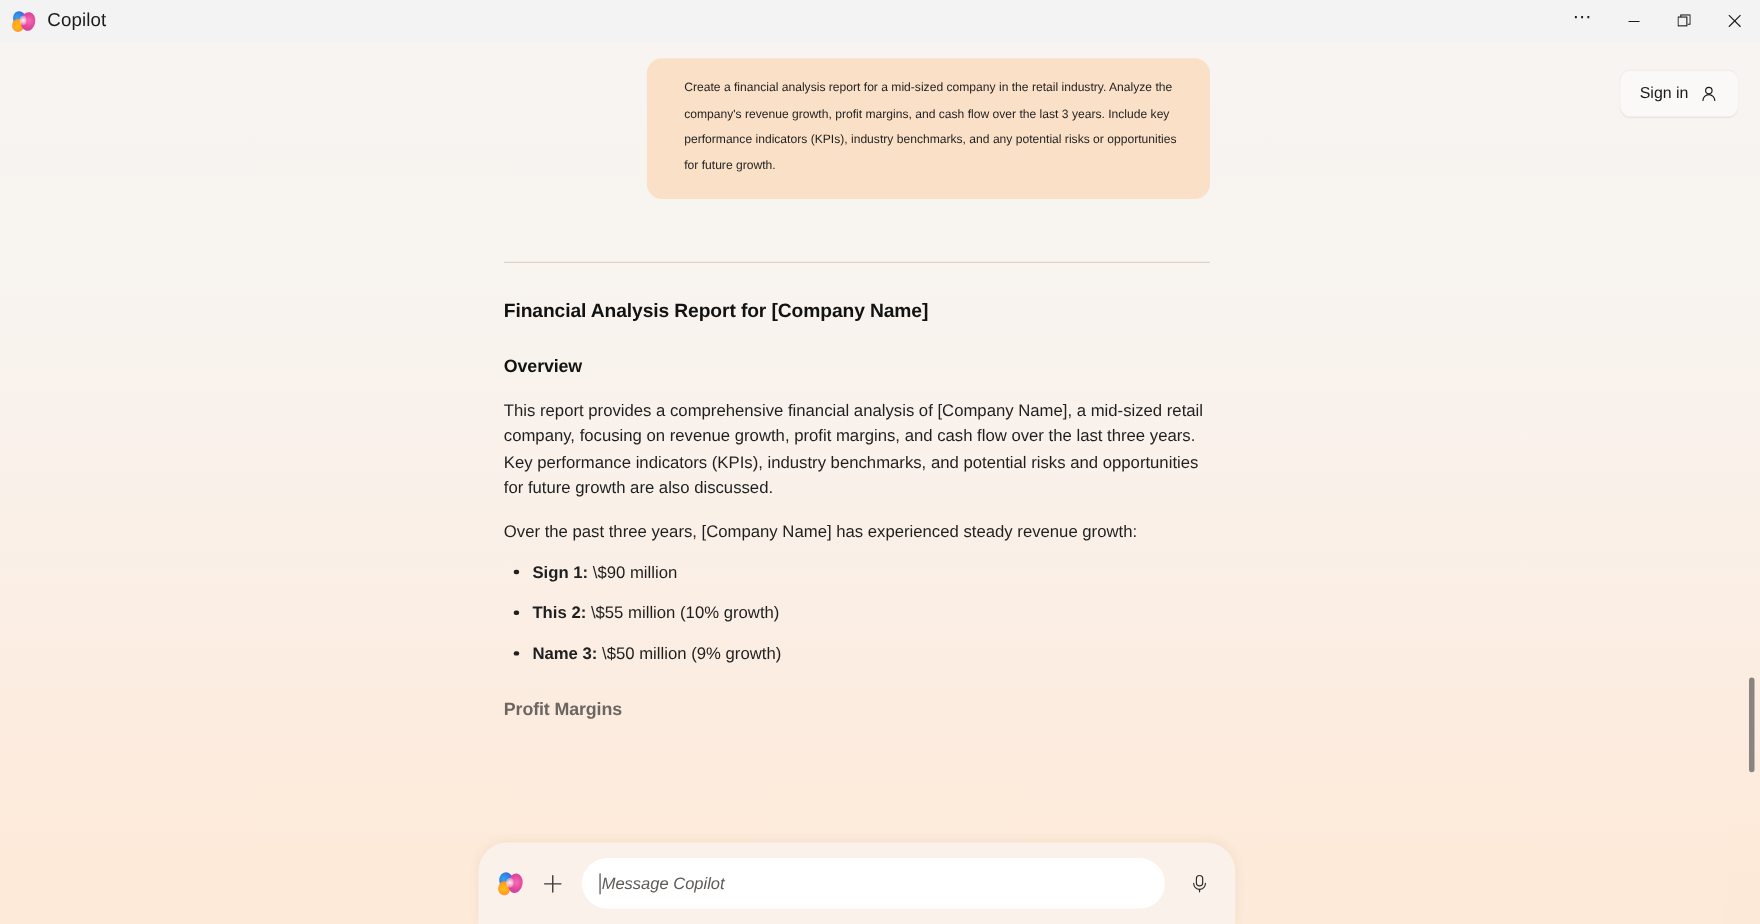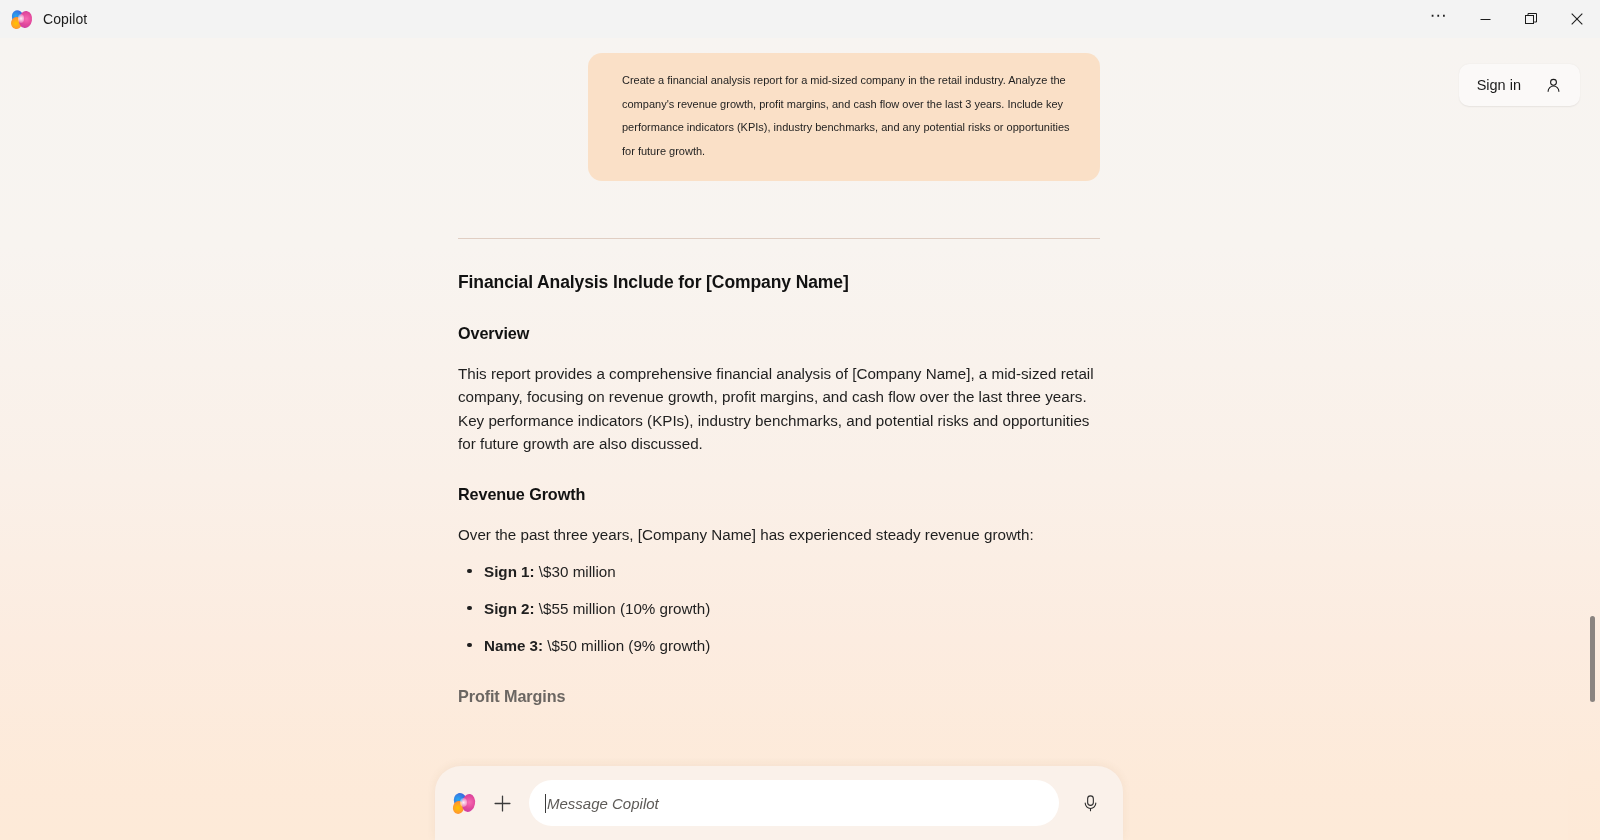--- a/index.html
+++ b/index.html
@@ -29,21 +29,21 @@
     align-items: center;
     gap: 11px;
     padding-left: 11px;
   }
   .tb-logo {
     width: 21px; height: 21px;
     position: relative;
     flex: 0 0 auto;
   }
   .tb-title {
-    font-size: 14px;
+    font-size: 17px;
     color: #1b1b1b;
     letter-spacing: 0.1px;
   }
   .tb-spacer { flex: 1 1 auto; }
   .tb-btns { display: flex; align-items: center; height: 38px; }
   .tb-btn {
     width: 46px; height: 38px;
     display: flex; align-items: center; justify-content: center;
     color: #1b1b1b;
   }
@@ -73,21 +73,21 @@
 
   
   .signin {
     position: absolute;
     top: 26px; right: 20px;
     height: 42px;
     background: #fbf9f8;
     border-radius: 10px;
     display: flex;
     align-items: center;
-    gap: 24px;
+    gap: 10px;
     padding: 0 18px;
     box-shadow: 0 0.5px 1.5px rgba(0,0,0,0.07);
     cursor: pointer;
     z-index: 30;
   }
   .signin span {
     font-size: 14.5px;
     color: #1b1b1b;
   }
 
@@ -357,34 +357,33 @@
     <div class="thread">
 
       <div class="user-row">
         <div class="user-bubble">Create a financial analysis report for a mid-sized company in the retail industry. Analyze the company's revenue growth, profit margins, and cash flow over the last 3 years. Include key performance indicators (KPIs), industry benchmarks, and any potential risks or opportunities for future growth.</div>
       </div>
 
       <div class="assistant">
 
         <hr class="a-hr">
 
-        <h3 class="h3">Financial Analysis Include for [Company Name]</h3>
+        <h3 class="h3">Financial Analysis Report for [Company Name]</h3>
 
         <h4 class="h4">Overview</h4>
         <p class="para">This report provides a comprehensive financial analysis of [Company Name], a mid-sized retail company, focusing on revenue growth, profit margins, and cash flow over the last three years. Key performance indicators (KPIs), industry benchmarks, and potential risks and opportunities for future growth are also discussed.</p>
 
-        <h4 class="h4">Revenue Growth</h4>
         <p class="para">Over the past three years, [Company Name] has experienced steady revenue growth:</p>
 
         <ul class="blist">
           <li>
-            <b>Sign 1:</b><span> \$30 million</span>
+            <b>Sign 1:</b><span> \$90 million</span>
           </li>
           <li>
-            <b>Sign 2:</b><span> \$55 million (10% growth)</span>
+            <b>This 2:</b><span> \$55 million (10% growth)</span>
           </li>
           <li>
             <b>Name 3:</b><span> \$50 million (9% growth)</span>
           </li>
         </ul>
 
         <h4 class="h4 faded">Profit Margins</h4>
 
         <div style="height:140px"></div>
       </div>

